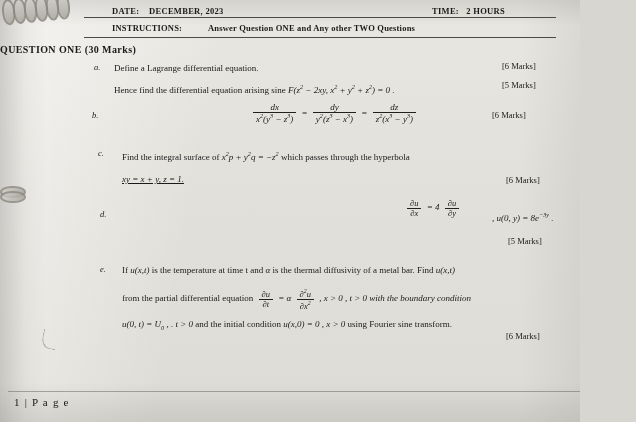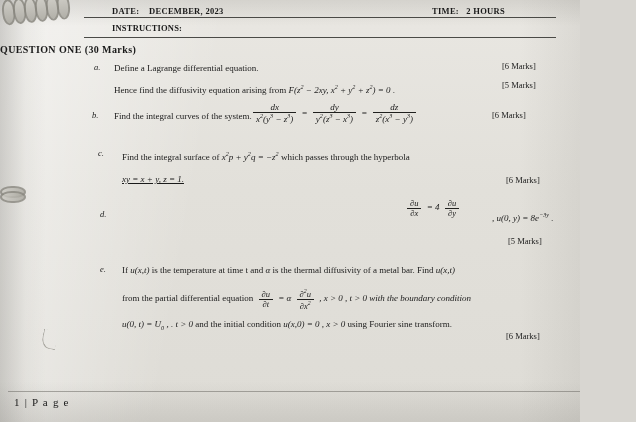--- a/index.html
+++ b/index.html
@@ -262,38 +262,38 @@
       <span>DECEMBER, 2023</span>
     </div>
     <div class="hdr-row hdr-time">
       <span>TIME:</span>
       &nbsp;
       <span>2 HOURS</span>
     </div>
     <div class="hdr-rule"></div>
 
     <div class="instr">INSTRUCTIONS:</div>
+    <div class="instr-body">Answer Question ONE and Any other TWO Questions</div>
     <div class="hdr-rule2"></div>
 
     <div class="qtitle">QUESTION ONE (30 Marks)</div>
 
     <div class="lbl" style="left:94px; top:62px;">a.</div>
     <div class="item" style="left:114px; top:61px;">Define a Lagrange differential equation.</div>
     <div class="marks" style="left:502px; top:61px;">[6 Marks]</div>
 
     <div class="item" style="left:114px; top:80px; width:400px;">
-      <span>Hence find the diffusivity equation arising from</span>
+      <span>Hence find the differential equation arising sine</span>
       <span class="math">
         F(z<span class="sup">2</span> − 2xy, x<span class="sup">2</span> + y<span class="sup">2</span> + z<span class="sup">2</span>) = 0
       </span><span>.</span>
     </div>
     <div class="marks" style="left:502px; top:80px;">[5 Marks]</div>
 
     <div class="lbl" style="left:92px; top:110px;">b.</div>
-    <div class="item" style="left:114px; top:109px;">Find the integral curves of the system.</div>
     <div class="item" style="left:250px; top:103px;">
       <span class="frac">
         <span class="num">dx</span>
         <span class="den">x<span class="sup">2</span>(y<span class="sup">3</span> − z<span class="sup">3</span>)</span>
       </span>
       <span class="math">=</span>
       <span class="frac">
         <span class="num">dy</span>
         <span class="den">y<span class="sup">2</span>(z<span class="sup">3</span> − x<span class="sup">3</span>)</span>
       </span>

